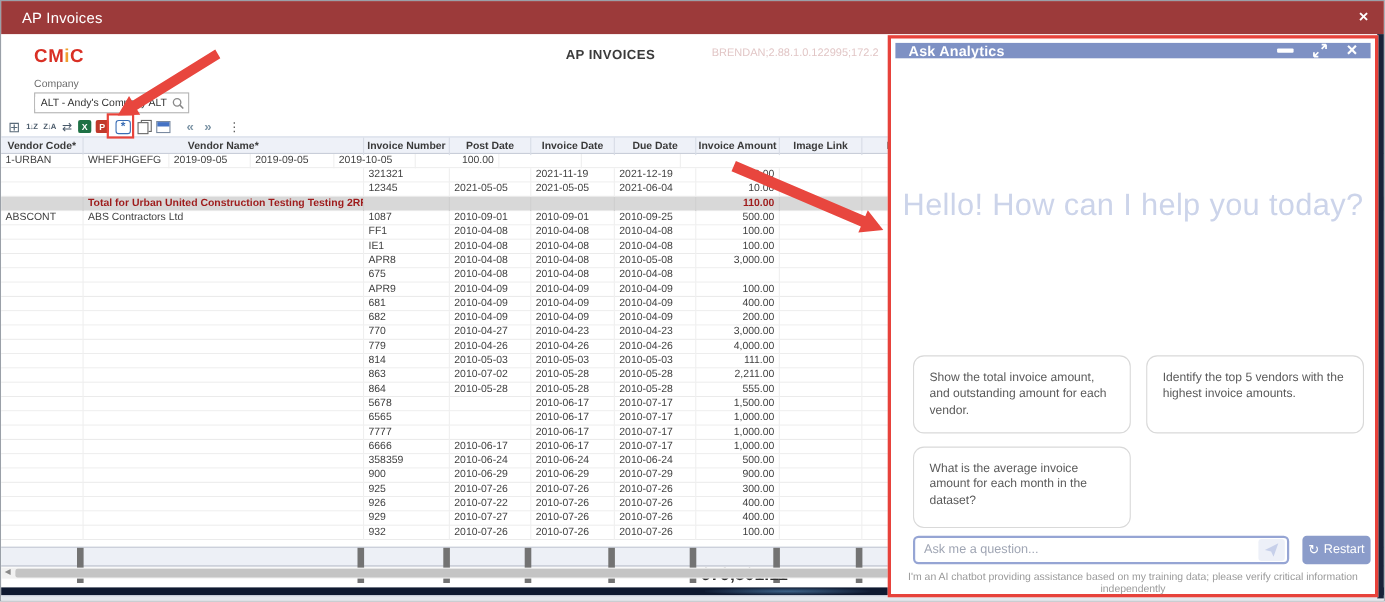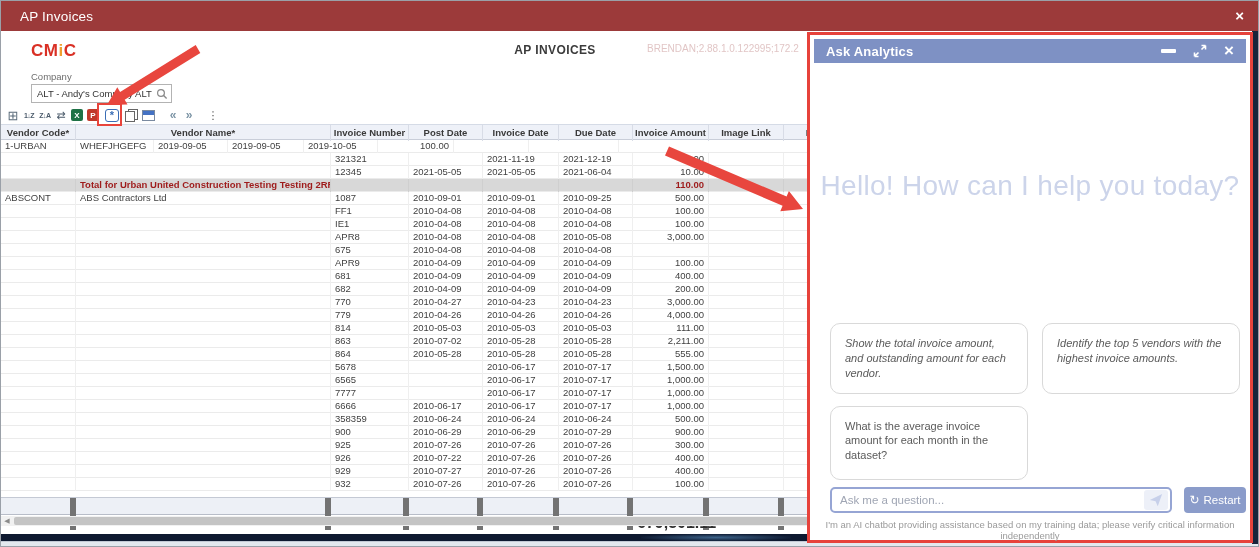--- a/index.html
+++ b/index.html
@@ -91,36 +91,36 @@
   .navy-glow { position:absolute; left:640px; top:0; width:150px; height:7px;
         background:radial-gradient(ellipse at center, #3c6288 0%, rgba(14,25,48,0) 75%); }
   .foot-strip { position:absolute; left:0; top:540px; width:1259px; height:7px; background:#e3e8ee;
         border-top:1px solid #c2c9d4; z-index:1; }
   .right-dark { position:absolute; left:1251px; top:30px; width:8px; height:513px; background:#19233a; z-index:3; }
 
   
   .panel { position:absolute; left:806px; top:31px; width:446px; height:511px;
            border:3px solid #e7423b; background:#fff; z-index:5; }
   .panel-inner { position:absolute; left:0; top:0; width:440px; height:505px; }
-  .panel-header { position:absolute; left:4px; top:4px; width:432px; height:24px; background:#7e91c4;
+  .panel-header { position:absolute; left:4px; top:4px; width:432px; height:14px; background:#7e91c4;
            display:flex; align-items:center; }
   .panel-title { color:#fff; font-size:13px; font-weight:bold; padding-left:12px; letter-spacing:.2px; }
   .panel-header .spring { flex:1; }
   .ph-btn { margin-right:17px; cursor:pointer; display:flex; align-items:center; }
   .min-bar { width:15px; height:3.5px; background:#fff; border-radius:1px; }
   .panel-close { color:#fff; font-size:17px; font-weight:bold; line-height:16px; margin-right:12px; cursor:pointer; }
 
   .greeting { position:absolute; left:0; top:135px; width:440px; text-align:center;
               font-size:28px; color:#ccd4ea; letter-spacing:.3px; }
 
   .cards { position:absolute; left:20px; top:288px; display:grid;
            grid-template-columns:198px 198px; column-gap:14px; row-gap:12px; }
   .card { border:1px solid #d9d9d9; border-radius:10px; background:#fff; padding:12px 14px;
           font-size:11px; color:#5a5a5a; line-height:1.35; cursor:pointer; }
-  .card.r1 { min-height:70px;font-style:italic; }
+  .card.r1 { min-height:70px; }
   .card.r2 { min-height:74px; }
 
   .ask-wrap { position:absolute; left:20px; top:452px; width:342px; height:26px;border-radius:13px; }
   .ask-input { width:342px; height:26px; border:2px solid #96a5d4; border-radius:5px;
                padding:0 30px 0 8px; font-size:11.5px; color:#444; outline:none;
                font-family:"Liberation Sans",sans-serif; }
   .ask-input::placeholder { color:#a0a6b4; }
   .send-btn { position:absolute; right:4px; top:3px; width:24px; height:20px; background:#edf0f8;
               border-radius:3px; display:flex; align-items:center; justify-content:center; cursor:pointer; }
   .restart-btn { position:absolute; left:374px; top:452px; width:62px; height:26px; background:#8b9cca;

